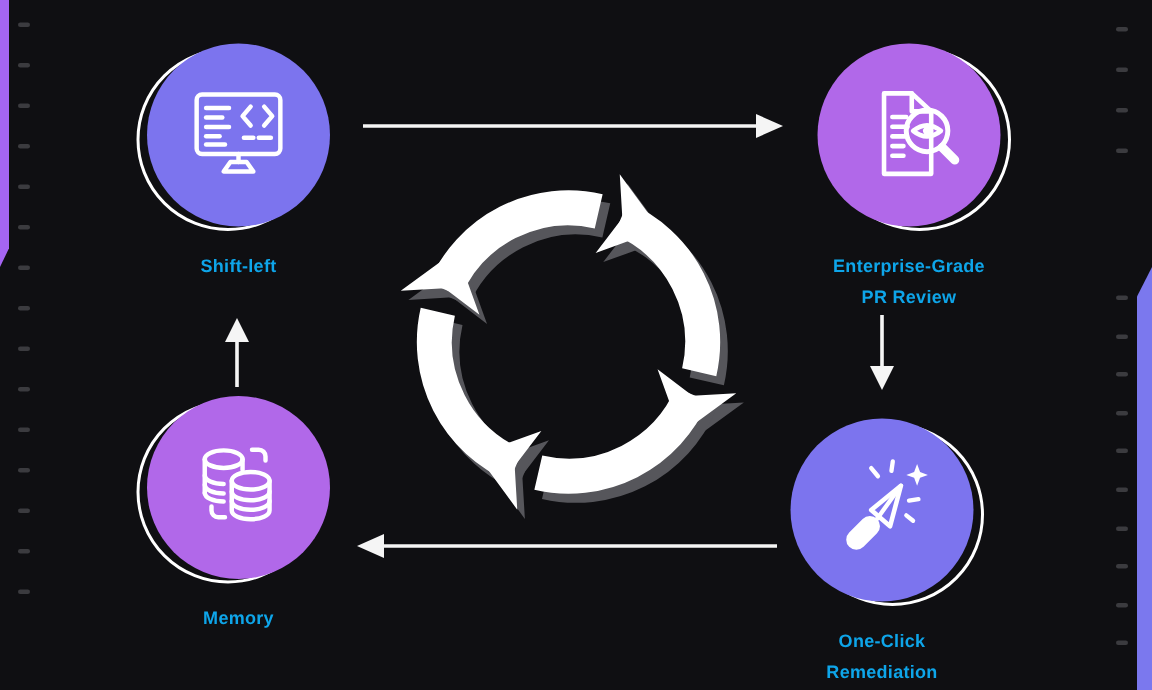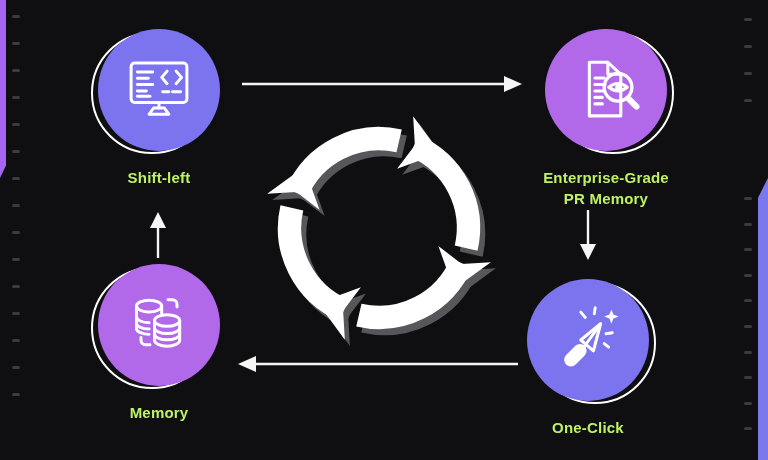--- a/index.html
+++ b/index.html
@@ -32,21 +32,21 @@
     position:absolute; inset:0; border:2px solid #ffffff; border-radius:50%;
     box-sizing:border-box;
   }
   .ring-left  { transform:translate(-7px,3px); }
   .ring-right { transform:translate(7px,3px); }
   .node-circle {
     position:absolute; inset:0; border-radius:50%;
     display:flex; align-items:center; justify-content:center;
   }
   .node-label {
-    margin-top:16px; color:#bef264; font-size:15px; line-height:21px;
+    margin-top:16px; color:#0ea5e9; font-size:12px; line-height:21px;
     font-weight:bold; letter-spacing:.2px;
   }
   .node-label span { display:block; }
 
   
   .cycle-svg { position:absolute; left:257px; top:106px; }
   .center-title {
     position:absolute; left:269px; top:184px; width:220px;
     text-align:center; color:#ffffff; font-size:23px; line-height:29px;
     font-weight:bold; letter-spacing:.5px;
@@ -133,21 +133,21 @@
           <line x1="28" y1="55" x2="36" y2="55"></line>
           <circle cx="53" cy="37" r="15" stroke-width="3.6"></circle>
           <path d="M43,37 Q53,29 63,37 Q53,45 43,37"></path>
           <circle cx="53" cy="37" r="3" fill="#ffffff" stroke="none"></circle>
           <line x1="64" y1="49" x2="73" y2="58" stroke-width="6.5"></line>
         </svg>
       </div>
     </div>
     <div class="node-label">
       <span>Enterprise-Grade</span>
-      <span>PR Memory</span>
+      <span>PR Review</span>
     </div>
   </div>
 
   <div class="node node-bl">
     <div class="circle-wrap">
       <div class="ring ring-left"></div>
       <div class="node-circle" style="background: rgb(177, 104, 233);">
         <svg width="72" height="72" viewBox="0 0 80 80" fill="none" stroke="#ffffff" stroke-width="3.3" stroke-linecap="round" stroke-linejoin="round">
           <path d="M50,12 h5 a5,5 0 0 1 5,5 v3"></path>
           <path d="M30,62 h-5 a5,5 0 0 1 -5,-5 v-3"></path>
@@ -180,20 +180,21 @@
           <line x1="37" y1="15" x2="32" y2="9"></line>
           <line x1="47" y1="11" x2="48" y2="4"></line>
           <line x1="60" y1="33" x2="67" y2="32"></line>
           <line x1="58" y1="44" x2="63" y2="48"></line>
           <polygon points="66,6 68.2,11.8 74,14 68.2,16.2 66,22 63.8,16.2 58,14 63.8,11.8" fill="#ffffff" stroke="none"></polygon>
         </svg>
       </div>
     </div>
     <div class="node-label">
       <span>One-Click</span>
+      <span>Remediation</span>
     </div>
   </div>
 
   <svg class="cycle-svg" width="244" height="244" viewBox="0 0 240 240">
     <defs>
       <g id="seg">
         <path d="M 39.0 85.6 A 88 88 0 0 1 139.8 34.3" fill="none" stroke-width="23"></path>
         <polygon points="153.6,10 180.1,46.3 137.8,61.6 155.3,38.7" stroke="none"></polygon>
       </g>
     </defs>

